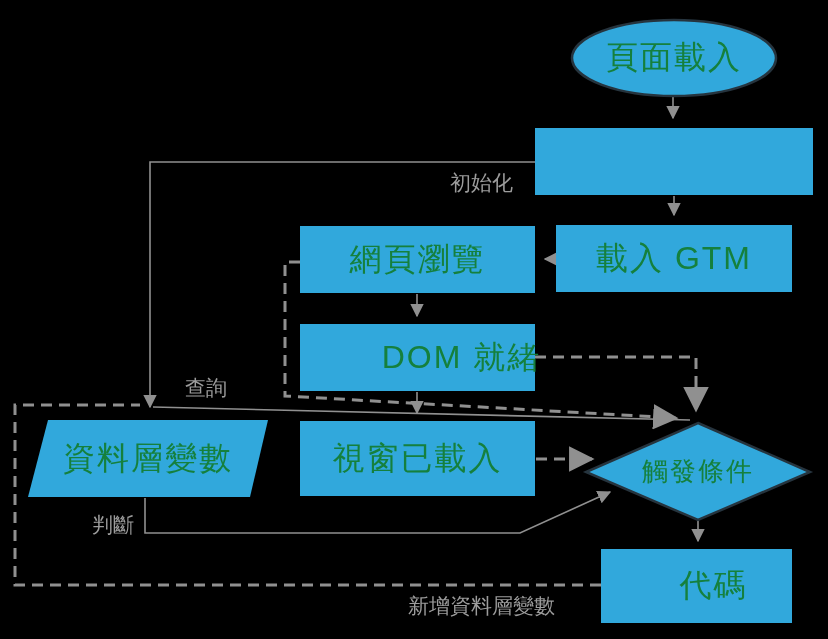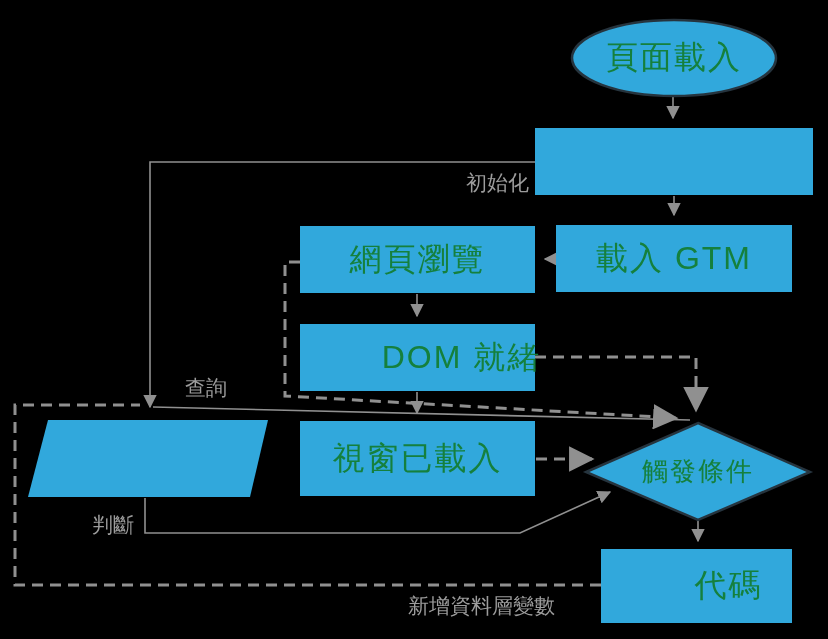--- a/index.html
+++ b/index.html
@@ -87,21 +87,22 @@
       <polygon points="698,423 810,472 698,520 586,472" fill="#31a8dc" stroke="#26343e" stroke-width="2.5"></polygon>
       <rect x="601" y="549" width="191" height="74" fill="#31a8dc"></rect>
     </g>
   </svg>
 
   <div class="node-label" style="left:574px; top:30px; width:200px; height:56px;">頁面載入</div>
   <div class="node-label" style="left:556px; top:225px; width:236px; height:67px;">載入 GTM</div>
   <div class="node-label" style="left:300px; top:226px; width:235px; height:67px;">網頁瀏覽</div>
   <div class="node-label" style="left:300px; top:324px; width:235px; height:67px;padding-left:44px;">DOM 就緒</div>
   <div class="node-label" style="left:300px; top:421px; width:235px; height:75px;">視窗已載入</div>
+  <div class="node-label" style="left:28px; top:420px; width:240px; height:77px;">資料層變數</div>
   <div class="node-label" style="left:586px; top:423px; width:224px; height:97px; font-size:26px;">觸發條件</div>
-  <div class="node-label" style="left:633px; top:549px; width:191px; height:74px;">代碼</div>
+  <div class="node-label" style="left:618px; top:549px; width:191px; height:74px;">代碼</div>
 
-  <div class="edge-label right-align" style="left:436px; top:169px; width:93px;">初始化</div>
+  <div class="edge-label right-align" style="left:420px; top:169px; width:93px;">初始化</div>
   <div class="edge-label" style="left:185px; top:374px;font-family:Liberation Mono, monospace;">查詢</div>
   <div class="edge-label" style="left:92px; top:511px;">判斷</div>
   <div class="edge-label center-align" style="left:408px; top:592px; width:184px;">新增資料層變數</div>
 
 </div>
 
 </body></html>

